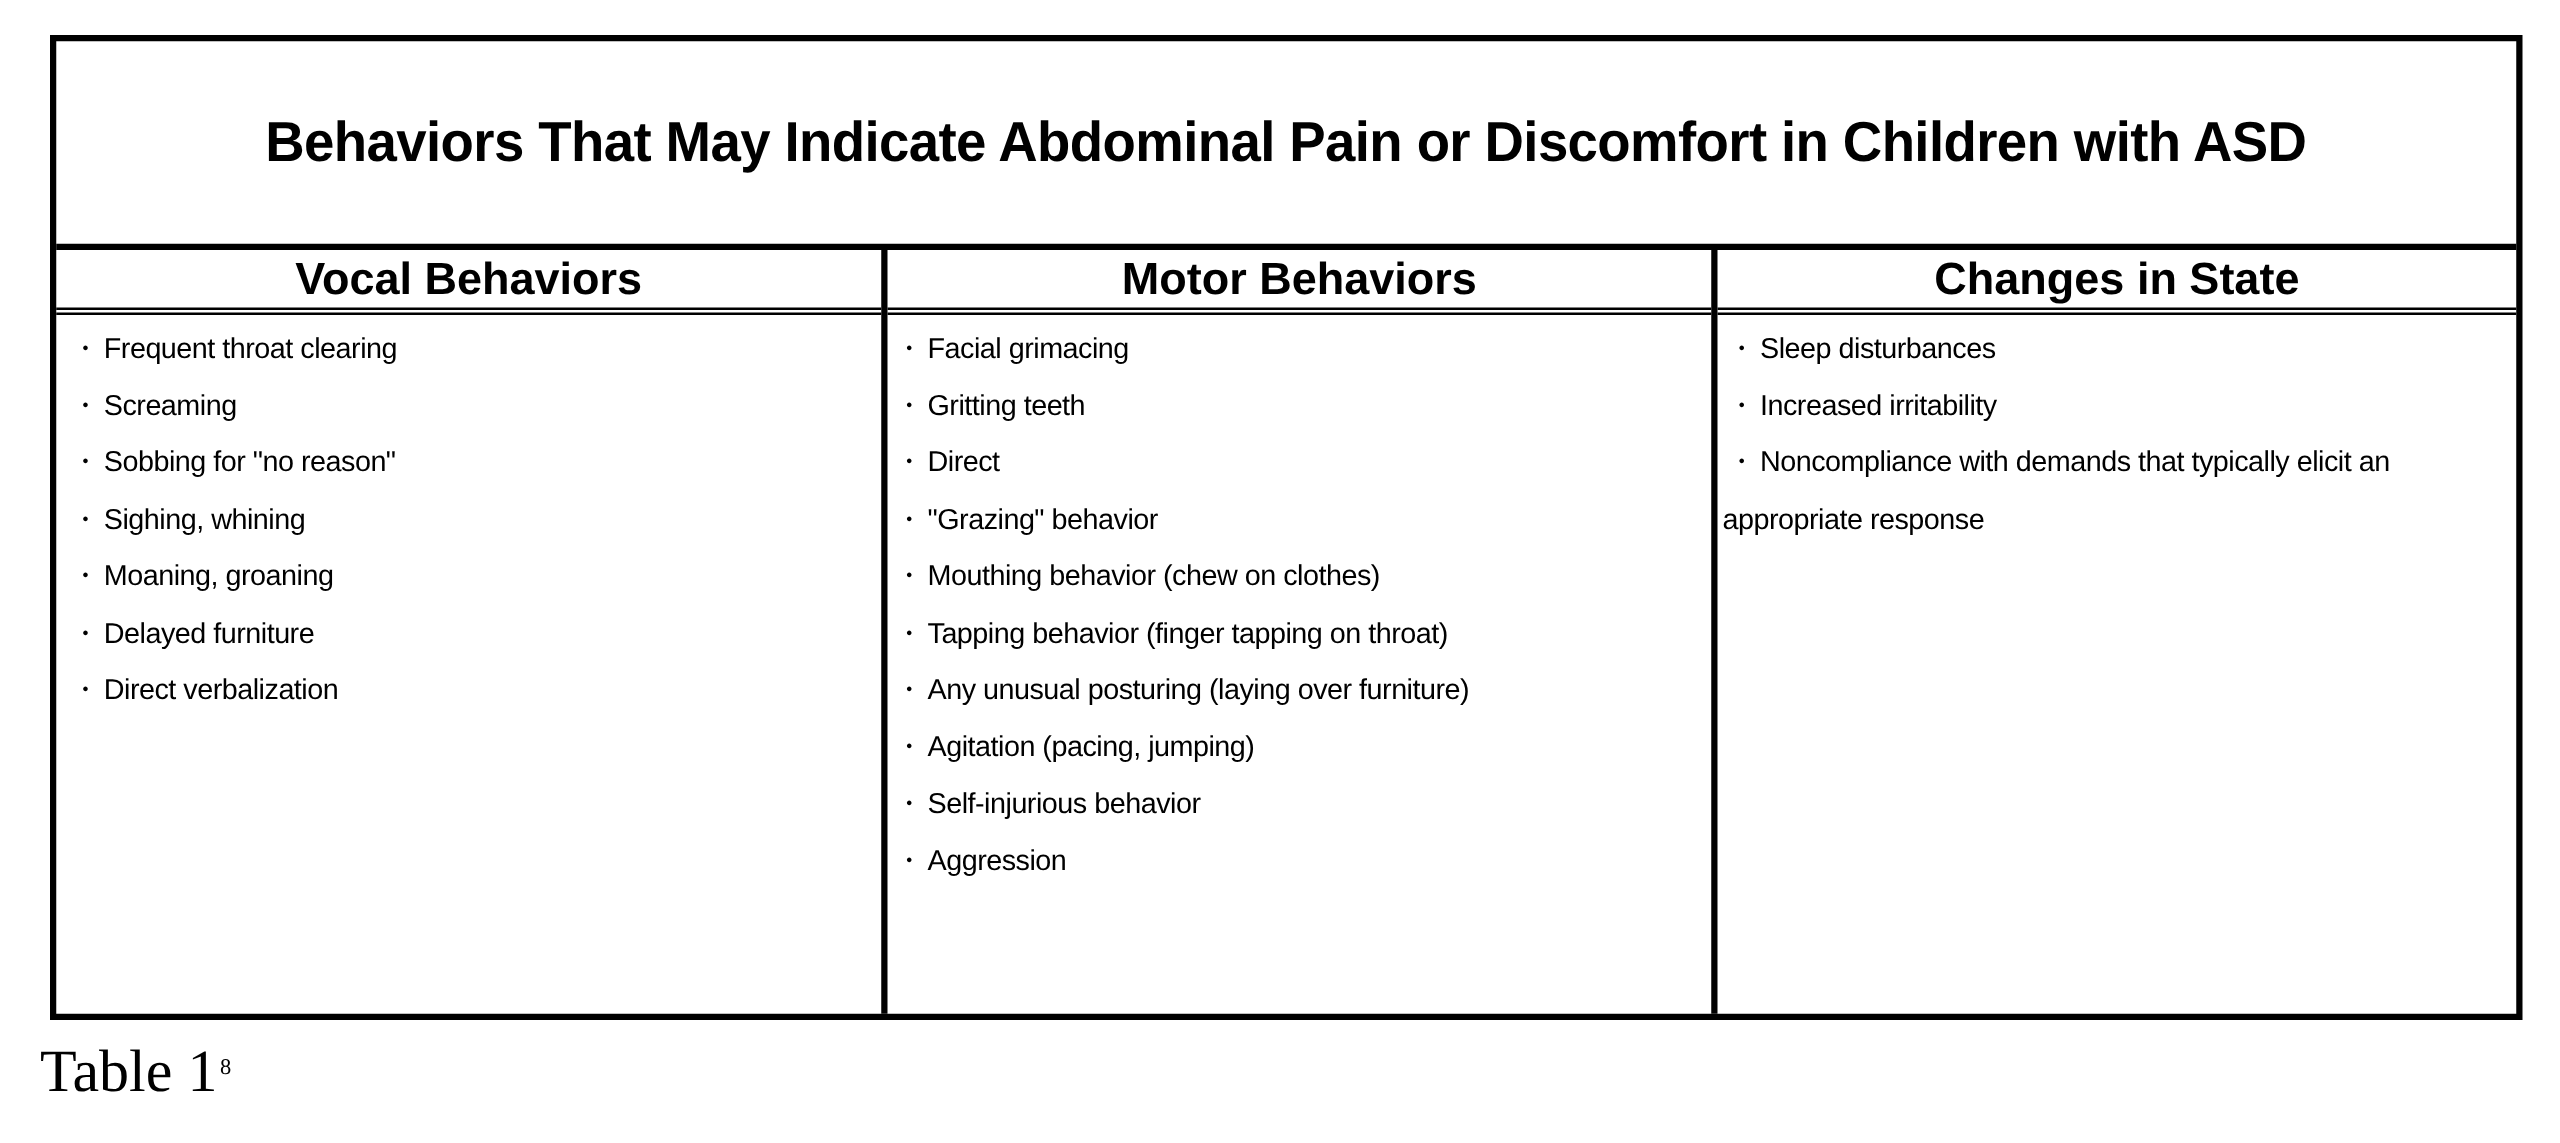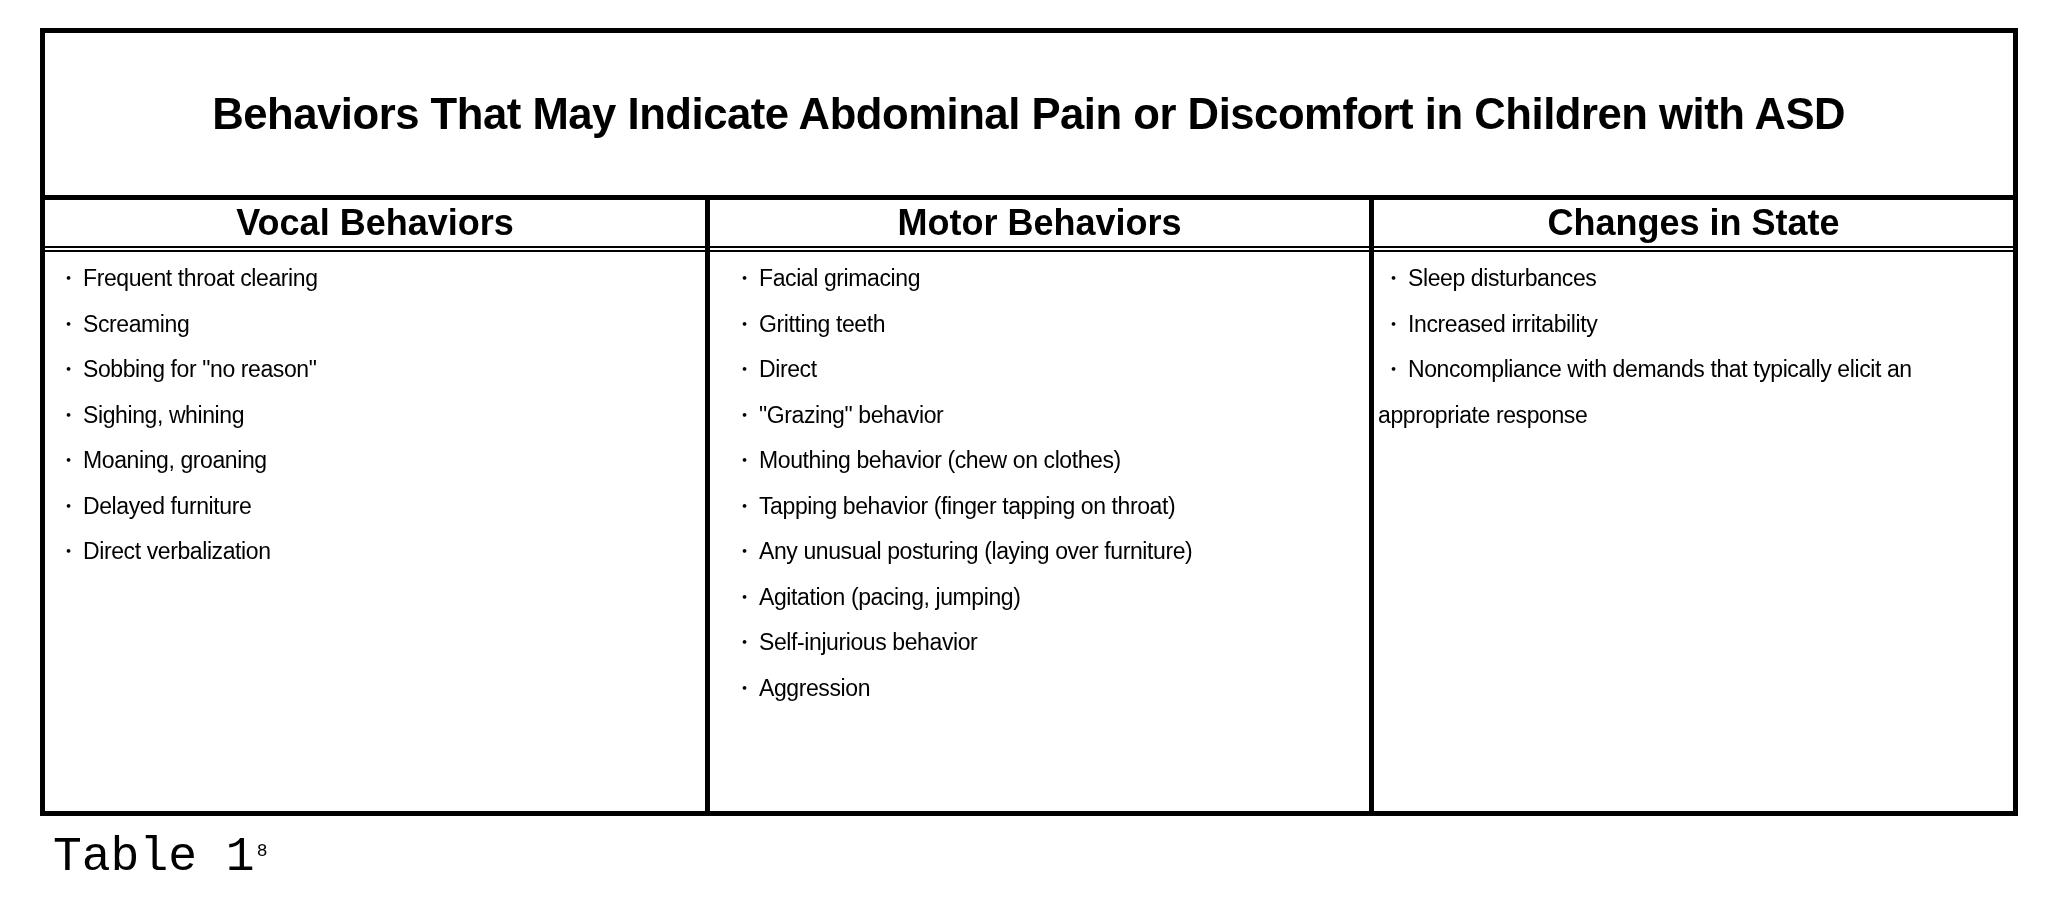--- a/index.html
+++ b/index.html
@@ -7,21 +7,21 @@
     .table-box { position: absolute; left: 40px; top: 28px; width: 1978px; height: 788px; border: 5px solid #000; box-sizing: border-box; }
     .title-row { position: absolute; left: 0; top: 0; right: 0; height: 162px; border-bottom: 5px solid #000; display: flex; align-items: center; justify-content: center; }
     .title { font-weight: bold; font-size: 45px; letter-spacing: -0.5px; transform: scaleX(0.97); }
     .cols { position: absolute; left: 0; top: 167px; right: 0; bottom: 0; display: flex; }
     .col { flex: 0 0 auto; position: relative; box-sizing: border-box; }
     .col + .col { border-left: 5px solid #000; }
     .col-head { height: 52px; border-bottom: 3px double #000; border-bottom-width: 6px; display: flex; align-items: center; justify-content: center; font-weight: bold; font-size: 36px; box-sizing: border-box; }
     .col-body { padding: 4px 8px 0 8px; font-size: 23px; line-height: 45.5px; transform-origin: left top; }
     .item { letter-spacing: -0.4px; }
     .bullet { display: inline-block; width: 30px; text-align: center; }
-    .caption { position: absolute; left: 32px; top: 830px; font-family: Liberation Mono, monospace; font-size: 48px; margin-left: 21px; }
+    .caption { position: absolute; left: 32px; top: 830px; font-family: Liberation Serif, serif; font-size: 48px; }
     .caption sup { font-size: 18px; vertical-align: 14px; margin-left: 2px; }
   </style>
 </head>
 <body>
 
 <div class="table-box">
   <div class="title-row">
     <div class="title">Behaviors That May Indicate Abdominal Pain or Discomfort in Children with ASD</div>
   </div>
   <div class="cols">
@@ -32,21 +32,21 @@
         <div class="item"><span class="bullet">・</span><span>Screaming</span></div>
         <div class="item"><span class="bullet">・</span><span>Sobbing for "no reason"</span></div>
         <div class="item"><span class="bullet">・</span><span>Sighing, whining</span></div>
         <div class="item"><span class="bullet">・</span><span>Moaning, groaning</span></div>
         <div class="item"><span class="bullet">・</span><span>Delayed furniture</span></div>
         <div class="item"><span class="bullet">・</span><span>Direct verbalization</span></div>
       </div>
     </div>
     <div class="col" style="width:664px">
       <div class="col-head">Motor Behaviors</div>
-      <div class="col-body" style="padding-left:19px">
+      <div class="col-body" style="padding-left:2px">
         <div class="item"><span class="bullet">・</span><span>Facial grimacing</span></div>
         <div class="item"><span class="bullet">・</span><span>Gritting teeth</span></div>
         <div class="item"><span class="bullet">・</span><span>Direct</span></div>
         <div class="item"><span class="bullet">・</span><span>"Grazing" behavior</span></div>
         <div class="item"><span class="bullet">・</span><span>Mouthing behavior (chew on clothes)</span></div>
         <div class="item" style="width:600px"><span class="bullet">・</span><span>Tapping behavior (finger tapping on throat)</span></div>
         <div class="item" style="width:600px"><span class="bullet">・</span><span>Any unusual posturing (laying over furniture)</span></div>
         <div class="item"><span class="bullet">・</span><span>Agitation (pacing, jumping)</span></div>
         <div class="item"><span class="bullet">・</span><span>Self-injurious behavior</span></div>
         <div class="item"><span class="bullet">・</span><span>Aggression</span></div>

